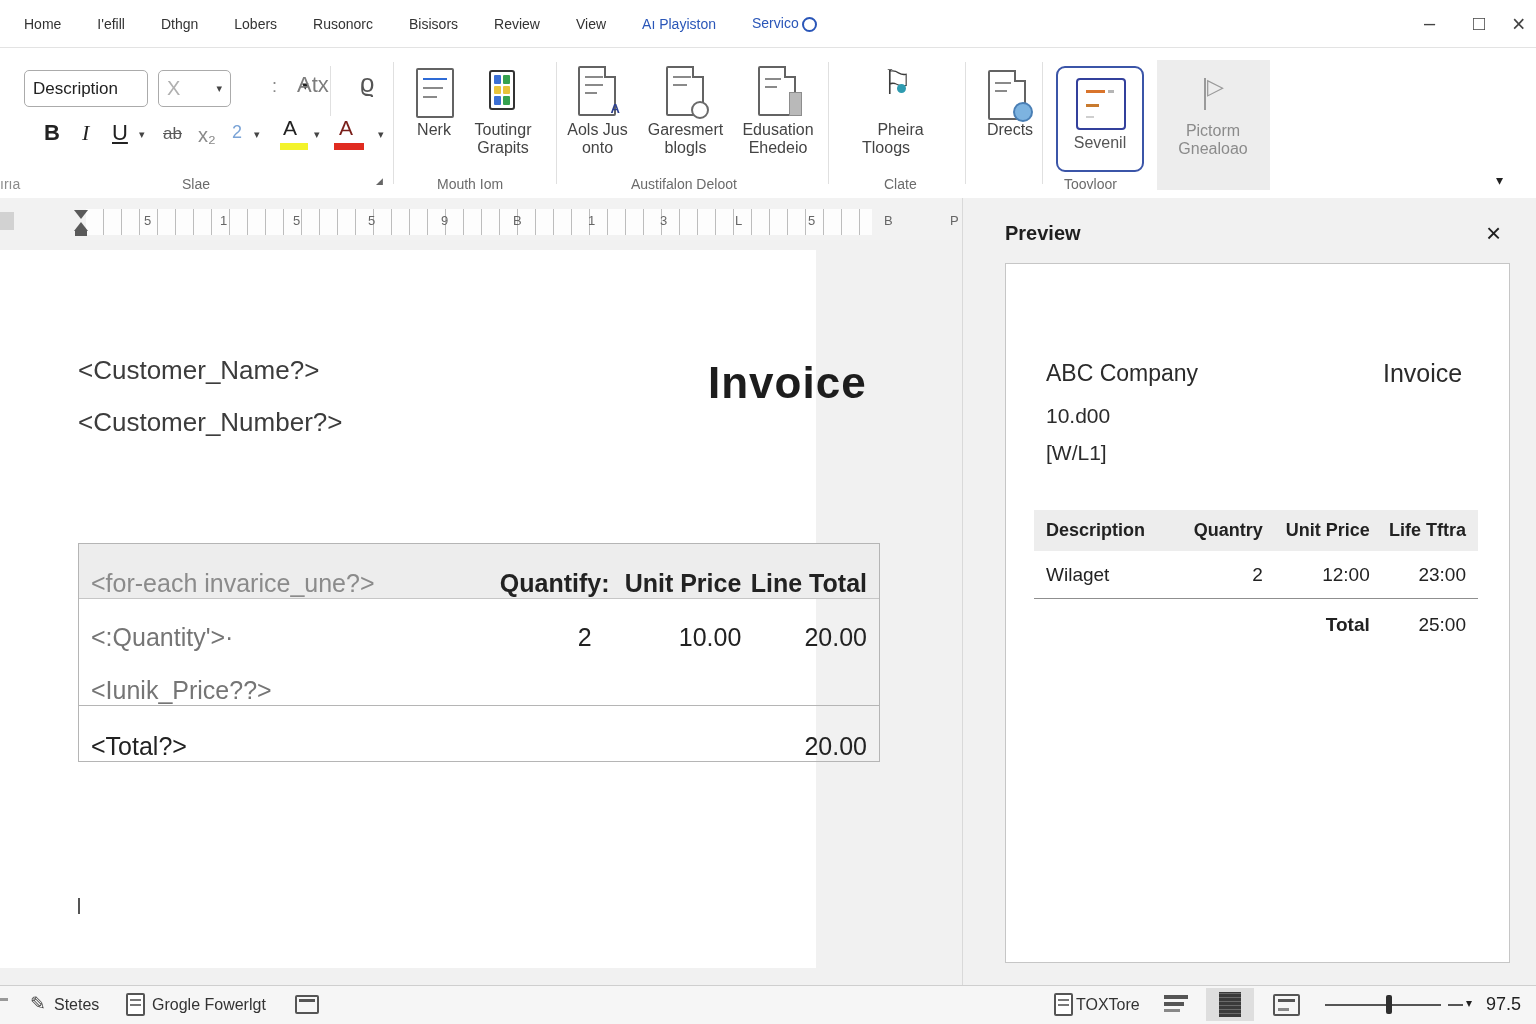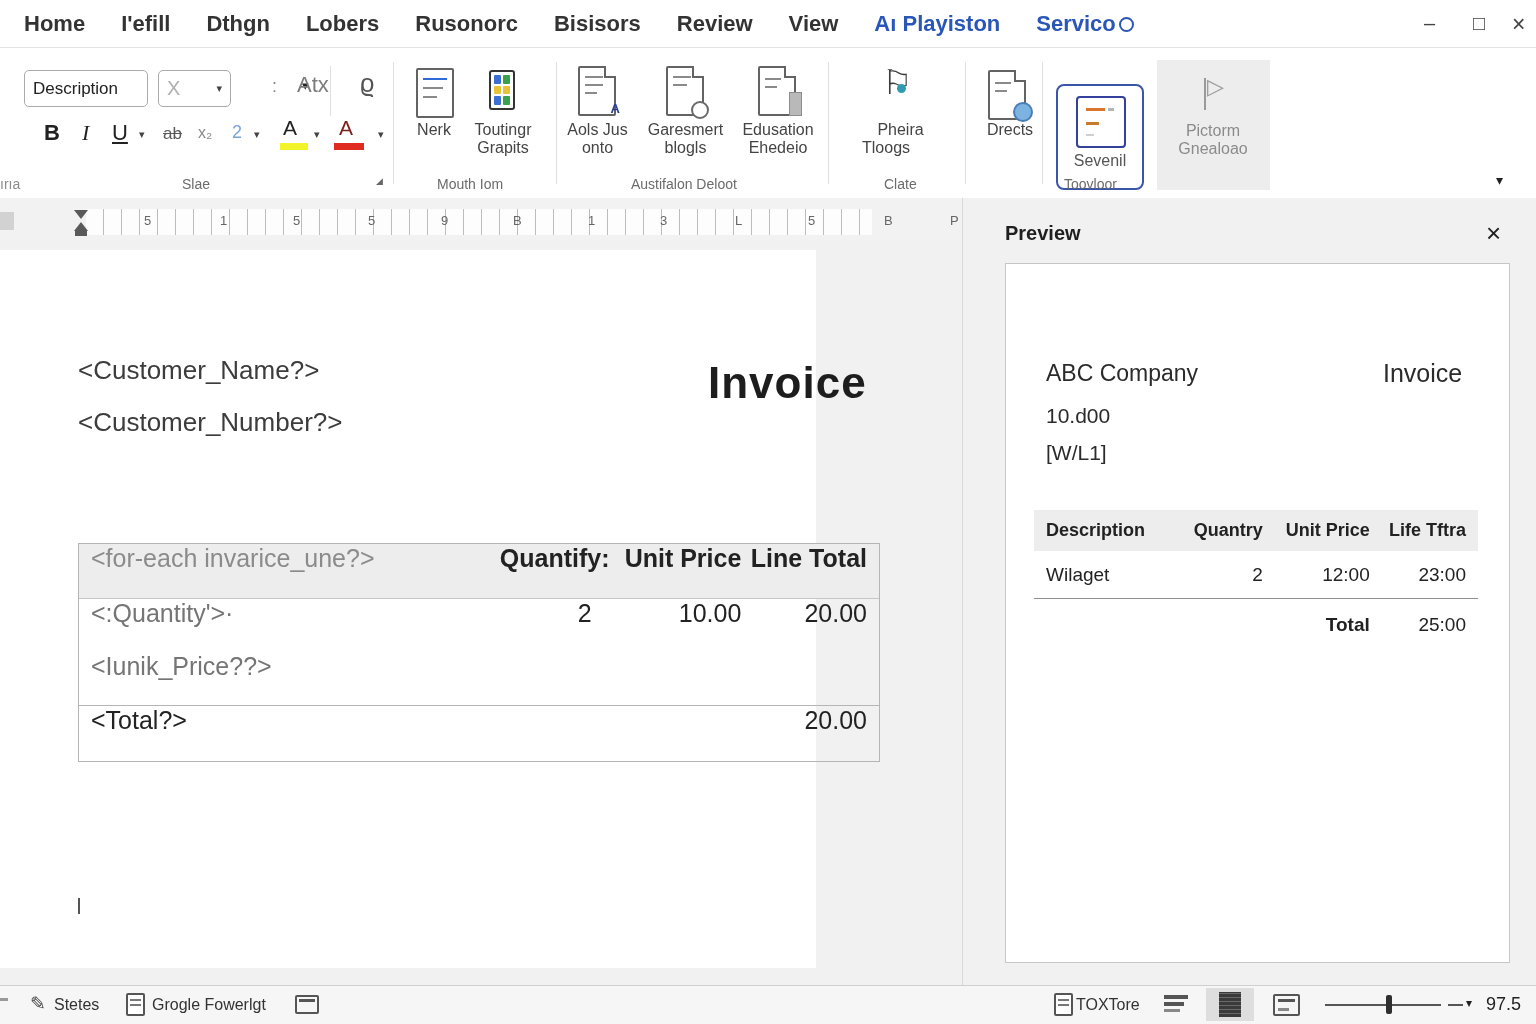--- a/index.html
+++ b/index.html
@@ -3,21 +3,21 @@
 <meta charset="utf-8">
 <style>
   html,body{margin:0;padding:0;background:#dcdcdc;font-family:"Liberation Sans",sans-serif;}
   #app{position:relative;width:1536px;height:1024px;background:#fff;overflow:hidden;
        font-family:"Liberation Sans",sans-serif;color:#222;}
   .abs{position:absolute;}
   .nw{white-space:nowrap;}
   
   #menubar{left:0;top:0;width:1536px;height:48px;background:#fff;border-bottom:1px solid #e3e3e3;
            display:flex;align-items:center;gap:36px;padding-left:24px;box-sizing:border-box;}
-  .menuitem{font-size:22px;color:#333;cursor:default;font-weight:bold;}
+  .menuitem{font-size:14px;color:#333;cursor:default;}
   .menuitem.accent{color:#2a56b8;}
   .svc-ic{display:inline-block;width:11px;height:11px;border:2px solid #2a56b8;border-radius:50%;
           vertical-align:middle;margin-left:3px;}
   .winctl{font-size:20px;color:#444;}
   
   #ribbon{left:0;top:48px;width:1536px;height:150px;background:#fff;border-bottom:1px solid #d9d9d9;}
   .vsep{position:absolute;top:14px;height:122px;width:1px;background:#e0e0e0;}
   .grouplabel{position:absolute;font-size:14px;color:#6b6b6b;}
   .combo{position:absolute;border:1px solid #ababab;border-radius:5px;background:#fff;
          display:flex;align-items:center;font-size:17px;color:#222;padding:0 8px;box-sizing:border-box;}
@@ -44,21 +44,21 @@
      background-image:repeating-linear-gradient(90deg,transparent 0,transparent 17px,#bdbdbd 17px,#bdbdbd 18px);}
   .rlabel{position:absolute;top:15px;font-size:13px;color:#666;}
   .tri{width:0;height:0;position:absolute;}
   
   #mainbg{left:0;top:240px;width:1536px;height:745px;background:#f1f1f1;}
   #page{position:absolute;left:0;top:10px;width:816px;height:718px;background:#fff;}
   .phold{position:absolute;font-size:26px;color:#3c3c3c;}
   .ghost{color:#757575;}
   #doctable{position:absolute;left:78px;top:293px;width:802px;border:1px solid #b5b5b5;box-sizing:border-box;
             font-size:25px;}
-  .drow{display:flex;align-items:flex-start;padding-right:12px;box-sizing:border-box;}
+  .drow{display:flex;align-items:flex-end;padding-right:12px;box-sizing:border-box;}
   .dc1{width:410px;padding-left:12px;}
   .dc2{width:92px;text-align:right;}
   .dc3{width:150px;text-align:right;}
   .dc4{width:126px;text-align:right;}
   #dochead{height:55px;background:#ededed;border-bottom:1px solid #c6c6c6;font-weight:bold;}
   #dochead .dc1{font-weight:normal;color:#8b8b8b;}
   #doctotal{height:56px;border-top:1px solid #b5b5b5;}
   .vline{position:absolute;width:1px;background:#d9d9d9;}
   
   #previewpane{left:963px;top:198px;width:573px;height:787px;background:#f1f1f1;}
@@ -116,21 +116,21 @@
     <span class="abs dd" style="left:302px;top:30px;font-size:13px;color:#222;">▾</span>
     <div class="vsep" style="left:330px;top:18px;height:50px;"></div>
     <span class="abs" style="left:297px;top:24px;color:#7c7c7c;font-size:22px;">Atx</span>
     <span class="abs" style="left:360px;top:21px;color:#555;font-size:25px;">ϱ</span>
 
     <span class="fmt" style="left:44px;top:72px;font-weight:bold;">B</span>
     <span class="fmt" style="left:82px;top:72px;font-style:italic;font-family:'Liberation Serif',serif;">I</span>
     <span class="fmt" style="left:112px;top:72px;text-decoration:underline;">U</span>
     <span class="abs dd" style="left:139px;top:80px;">▾</span>
     <span class="fmt" style="left:163px;top:76px;font-size:17px;color:#5a5a5a;text-decoration:line-through;">ab</span>
-    <span class="fmt" style="left:198px;top:76px;font-size:16px;color:#8a8a8a;">x₂</span>
+    <span class="fmt" style="left:198px;top:76px;font-size:20px;color:#8a8a8a;">x₂</span>
     <span class="fmt" style="left:232px;top:74px;font-size:18px;color:#7aa3d6;">2</span>
     <span class="abs dd" style="left:254px;top:80px;">▾</span>
 
     <span class="fmt" style="left:283px;top:68px;font-size:21px;">A</span>
     <div class="colorbar" style="left:280px;top:95px;width:28px;background:#f3f32a;"></div>
     <span class="abs dd" style="left:314px;top:80px;">▾</span>
     <span class="fmt" style="left:339px;top:68px;font-size:21px;color:#7a1f1a;">A</span>
     <div class="colorbar" style="left:334px;top:95px;width:30px;background:#e02b20;"></div>
     <span class="abs dd" style="left:378px;top:80px;">▾</span>
 
@@ -205,21 +205,21 @@
 
     <div class="docicon" style="left:988px;top:22px;">
       <div class="fold"></div>
       <div class="ln" style="top:10px;width:16px;"></div>
       <div class="ln" style="top:18px;width:12px;"></div>
       <div class="badge-clock" style="right:-9px;bottom:-4px;"></div>
     </div>
     <div class="ribbtn-label" style="left:975px;top:73px;width:70px;"><span>Drects</span></div>
     <div class="vsep" style="left:1042px;"></div>
 
-    <div class="selbox" style="left:1056px;top:36px;width:84px;height:102px;border-radius:8px;">
+    <div class="selbox" style="left:1056px;top:18px;width:84px;height:102px;">
       <div class="abs" style="left:18px;top:10px;width:46px;height:48px;border:2px solid #33409c;border-radius:4px;background:#fff;">
         <div class="abs" style="left:8px;top:10px;width:19px;height:3px;background:#d9742b;"></div>
         <div class="abs" style="left:30px;top:10px;width:6px;height:3px;background:#b5b5b5;"></div>
         <div class="abs" style="left:8px;top:24px;width:13px;height:3px;background:#c87a2e;"></div>
         <div class="abs" style="left:8px;top:36px;width:8px;height:2px;background:#cfcfcf;"></div>
       </div>
       <div class="ribbtn-label" style="left:0;top:66px;width:84px;color:#555;"><span>Sevenil</span></div>
     </div>
     <span class="grouplabel" style="left:1064px;top:128px;">Toovloor</span>
 

